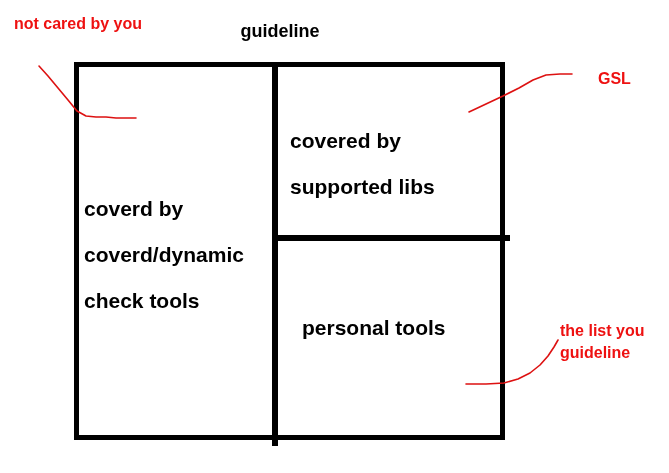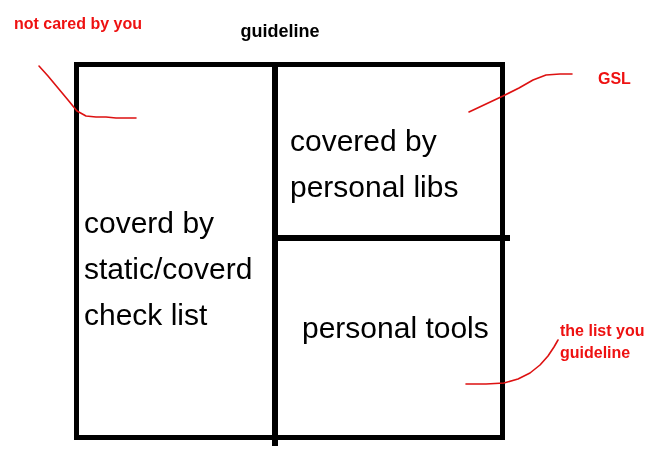--- a/index.html
+++ b/index.html
@@ -50,28 +50,28 @@
     position: absolute;
     left: 272px;
     top: 235px;
     width: 238px;
     height: 6px;
     background: #000000;
   }
   
   .cell-text {
     position: absolute;
-    font-size: 30px;
-    font-weight: normal;
+    font-size: 21px;
+    font-weight: bold;
     color: #000000;
     white-space: nowrap;
   }
   .cell-text .line { display: block; line-height: 46px; }
 
-  #cell-left-label  { left: 84px;  top: 200px; }
+  #cell-left-label  { left: 84px;  top: 186px; }
   #cell-topright-label { left: 290px; top: 118px; }
   #cell-bottomright-label { left: 302px; top: 305px; }
 
   
   .annotation {
     position: absolute;
     color: #ee1111;
     font-size: 16px;
     font-weight: bold;
     white-space: nowrap;
@@ -96,27 +96,27 @@
 <div id="canvas">
 
   <div id="diagram-title">guideline</div>
 
   <div id="matrix-frame"></div>
   <div id="vertical-divider"></div>
   <div id="horizontal-divider"></div>
 
   <div class="cell-text" id="cell-left-label">
     <span class="line">coverd by</span>
-    <span class="line">static/coverd</span>
-    <span class="line">check list</span>
+    <span class="line">coverd/dynamic</span>
+    <span class="line">check tools</span>
   </div>
 
   <div class="cell-text" id="cell-topright-label">
     <span class="line">covered by</span>
-    <span class="line">personal libs</span>
+    <span class="line">supported libs</span>
   </div>
 
   <div class="cell-text" id="cell-bottomright-label">
     <span class="line">personal tools</span>
   </div>
 
   <svg id="annotation-lines" viewBox="0 0 669 473" xmlns="http://www.w3.org/2000/svg">
 
     <path d="M39,66 L48,76 L58,88 L68,100 L77,111 L86,116 L96,117 L106,117 L116,118 L136,118" fill="none" stroke="#dd1111" stroke-width="1.6" stroke-linecap="round" stroke-linejoin="round"></path>
 

